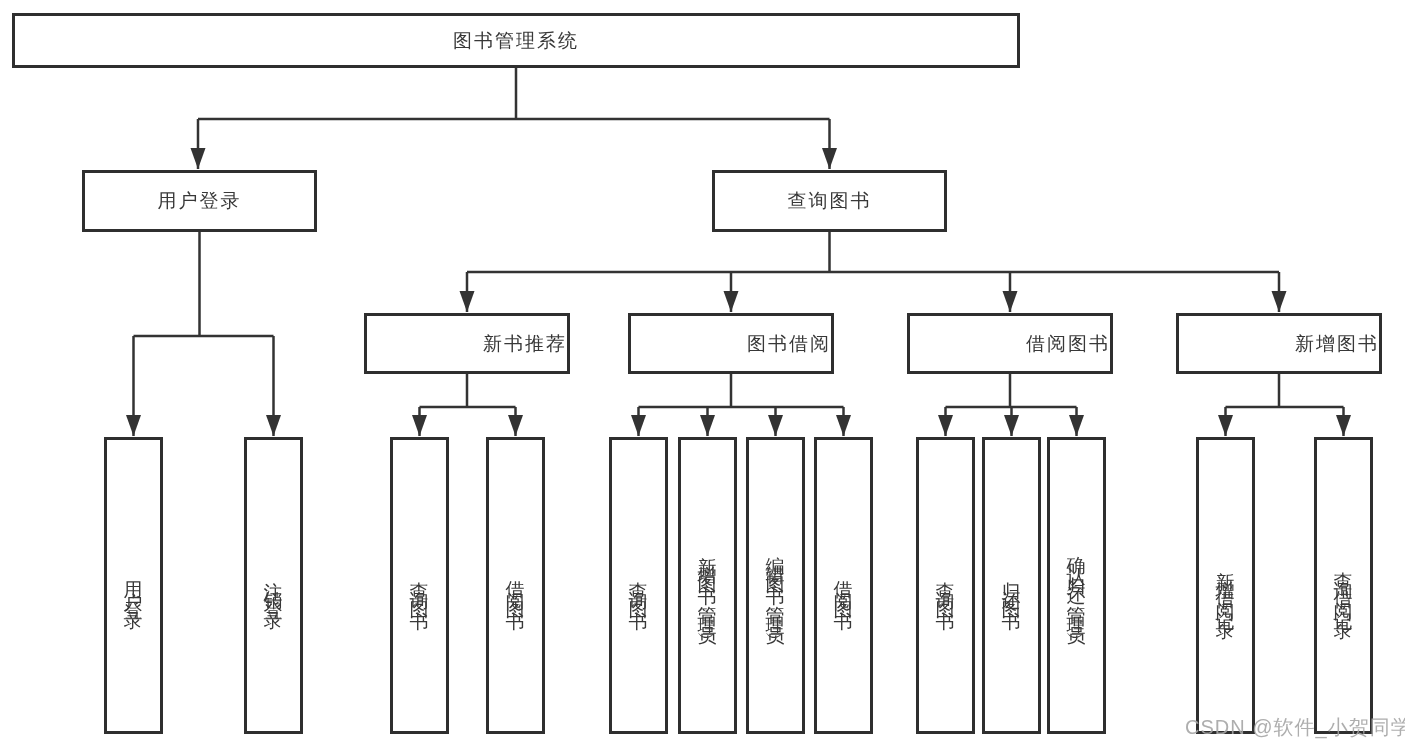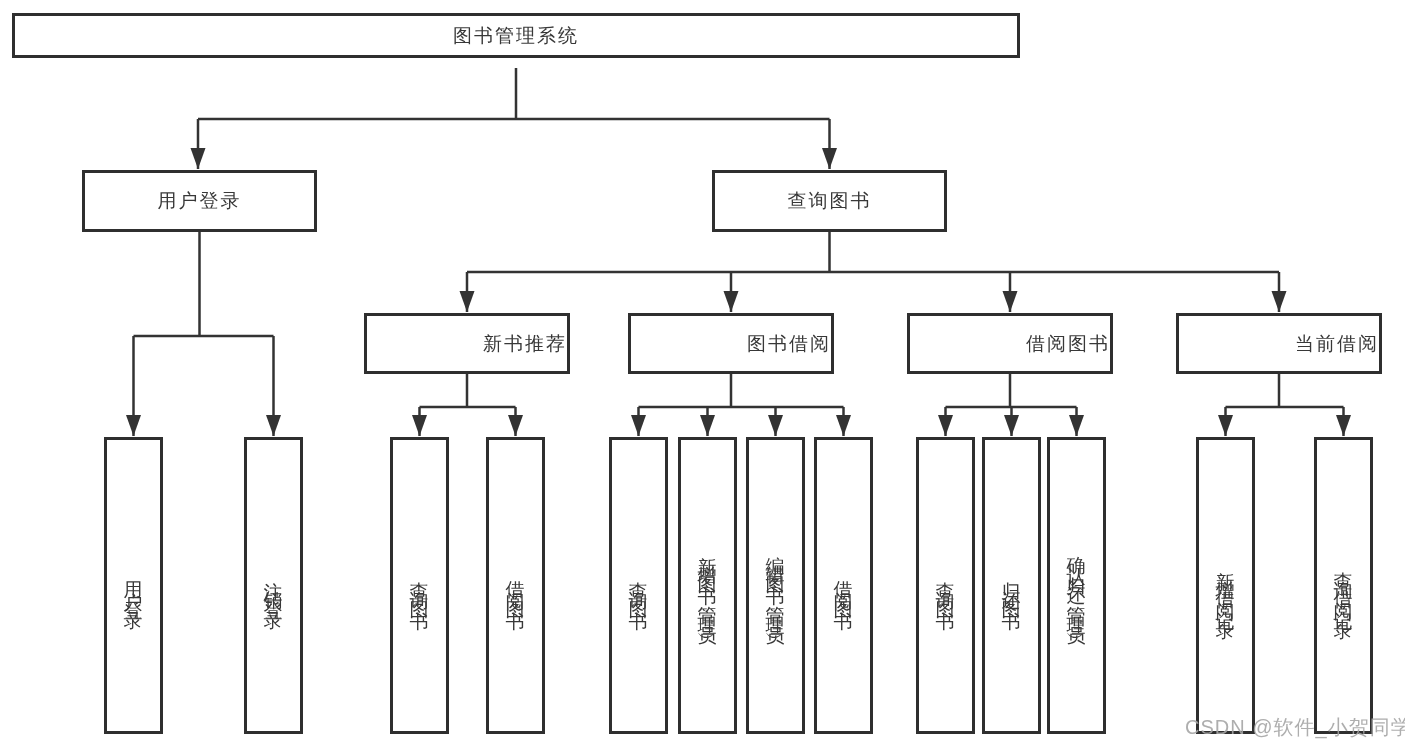--- a/index.html
+++ b/index.html
@@ -29,21 +29,21 @@
     display: flex;
     align-items: center;
     justify-content: center;
     font-size: 19px;
     color: #383838;
     letter-spacing: 2px;
     z-index: 2;
   }
   .root-box {
     left: 12px; top: 13px;
-    width: 1008px; height: 45px;
+    width: 1008px; height: 55px;
   }
   .l2-box {
     top: 170px;
     width: 235px; height: 62px;
   }
   .l3-box {
     top: 313px;
     width: 206px; height: 61px; justify-content: flex-end;
   }
   .leaf-box {
@@ -130,21 +130,21 @@
   <div class="box l3-box" style="left:364px">
     <span>新书推荐</span>
   </div>
   <div class="box l3-box" style="left:628px">
     <span>图书借阅</span>
   </div>
   <div class="box l3-box" style="left:907px">
     <span>借阅图书</span>
   </div>
   <div class="box l3-box" style="left:1176px">
-    <span>当前借阅</span>
+    <span>新增图书</span>
   </div>
 
   <div class="box leaf-box" style="left:104px">
     <span class="vtext">用户登录</span>
   </div>
   <div class="box leaf-box" style="left:244px">
     <span class="vtext">注销登录</span>
   </div>
 
   <div class="box leaf-box" style="left:390px">

